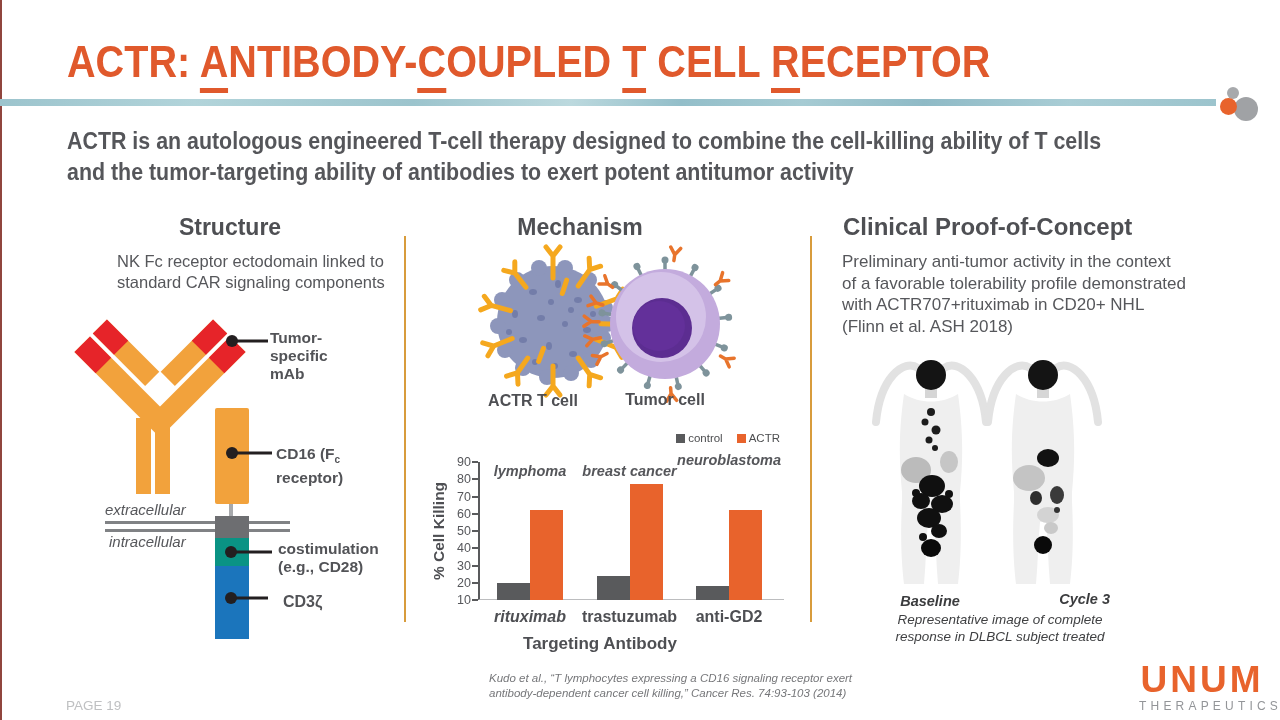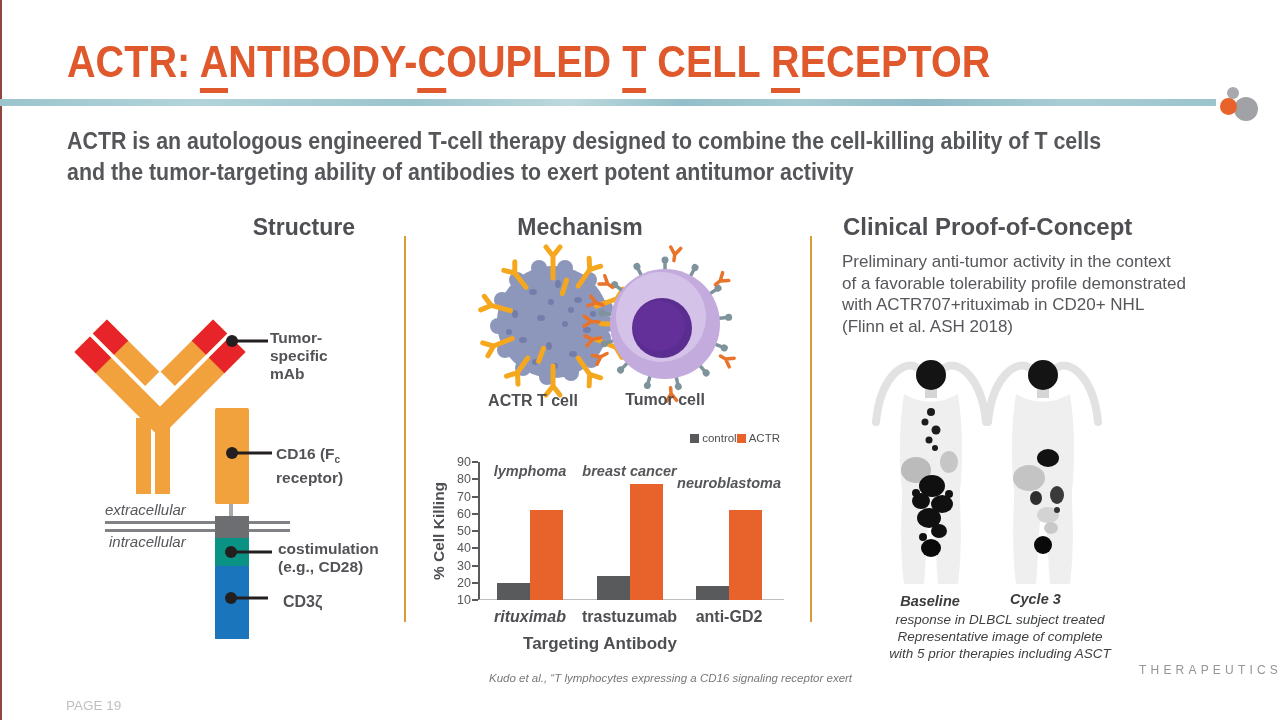--- a/index.html
+++ b/index.html
@@ -29,21 +29,21 @@
   #subtitle { left:67px; top:126px; font-size:23px; font-weight:bold; color:#55565a;
               line-height:31px; transform:scaleX(.93); transform-origin:left top; white-space:pre; }
 
   
   .divider { width:2px; height:386px; top:236px; background:#d89c3c; }
   #divider-left  { left:404px; }
   #divider-right { left:810px; }
 
   
   .col-header { font-size:23px; font-weight:bold; color:#4e4f53; }
-  #structure-header { left:105px; top:214px; width:250px; text-align:right; }
+  #structure-header { left:105px; top:214px; width:250px; text-align:center; }
   #mechanism-header { left:455px; top:214px; width:250px; text-align:center; }
   #clinical-header  { left:843px; top:213px; font-size:24px; }
 
   
   #structure-desc { left:117px; top:251px; width:282px; font-size:16.5px; color:#56575b; line-height:21px; }
   #structure-svg  { left:60px; top:300px; width:360px; height:345px; }
   .callout-label { font-size:15.5px; font-weight:bold; color:#525357; line-height:18px; }
   #label-tumor-mab { left:270px; top:329px; }
   #label-cd16      { left:276px; top:445px; }
   #label-costim    { left:278px; top:540px; }
@@ -64,34 +64,34 @@
   #chart-plot { position:absolute; left:53px; top:34px; width:306px; height:138px;
                 border-left:2.5px solid #595a5c; border-bottom:1.5px solid #bcbdbf; }
   .ytick { position:absolute; left:14px; width:32px; text-align:right;
            font-size:12.5px; color:#56575b; }
   .ymark { position:absolute; left:47px; width:6px; height:2px; background:#595a5c; }
   .bar   { position:absolute; }
   .ann   { position:absolute; transform:translateX(-50%); font-size:14.5px; font-style:italic;
            font-weight:bold; color:#55565a; white-space:nowrap; }
   .cat   { position:absolute; transform:translateX(-50%); font-size:16px; font-weight:bold;
            color:#4e4f53; white-space:nowrap; }
-  #chart-legend { position:absolute; right:30px; top:4px; display:flex; gap:0; }
+  #chart-legend { position:absolute; right:30px; top:4px; display:flex; gap:14px; }
   .leg-item { display:flex; align-items:center; gap:3px; font-size:11.5px; color:#4d4e50; }
   .leg-sq { width:9px; height:9px; display:inline-block; }
   #chart-ylabel { position:absolute; left:14px; top:103px; transform:translate(-50%,-50%) rotate(-90deg);
                   font-size:15.5px; font-weight:bold; color:#4e4f53; white-space:nowrap; }
   #chart-xlabel { position:absolute; left:175px; top:206px; transform:translateX(-50%);
                   font-size:17px; font-weight:bold; color:#4e4f53; white-space:nowrap; }
 
   
   #clinical-desc { left:842px; top:251px; width:345px; font-size:17px; color:#56575b; line-height:21.5px; }
   #pet-svg { left:852px; top:352px; width:292px; height:240px; }
   .scan-label { font-size:14.5px; font-weight:bold; font-style:italic; color:#3b3c3e; }
   #scan-label-baseline { left:880px; top:593px; width:100px; text-align:center; }
-  #scan-label-cycle3   { left:1010px; top:591px; width:100px; text-align:left; }
+  #scan-label-cycle3   { left:1010px; top:591px; width:100px; text-align:right; }
   #pet-caption { left:855px; top:611px; width:290px; text-align:center;
                  font-size:13.5px; font-style:italic; color:#3f4042; line-height:17px; }
 
   
   #citation { left:489px; top:671px; font-size:11.5px; font-style:italic; color:#76777a; line-height:14.5px; }
   #page-label { left:66px; top:698px; font-size:13.5px; color:#bfc0c2; }
   #logo { left:1139px; top:662px; width:126px; text-align:center; }
   #logo-brand { font-size:37px; font-weight:bold; color:#e8632c; letter-spacing:3px; line-height:36px; }
   #logo-tagline { font-size:12px; color:#939598; letter-spacing:4.2px; margin-top:1px; }
 </style>
@@ -109,20 +109,21 @@
   <div id="deco-gray-big" class="abs circ"></div>
   <div id="deco-orange" class="abs circ"></div>
 
   <div id="subtitle" class="abs"><span>ACTR is an autologous engineered T-cell therapy designed to combine the cell-killing ability of T cells</span>
 <span>and the tumor-targeting ability of antibodies to exert potent antitumor activity</span></div>
 
   <div id="divider-left" class="abs divider"></div>
   <div id="divider-right" class="abs divider"></div>
 
   <div id="structure-header" class="abs col-header">Structure</div>
+  <div id="structure-desc" class="abs">NK Fc receptor ectodomain linked to standard CAR signaling components</div>
 
   <svg id="structure-svg" class="abs" viewBox="0 0 360 345">
 
     <g>
       <rect x="45" y="221" width="185" height="3" fill="#808285"></rect>
       <rect x="45" y="229" width="185" height="3" fill="#808285"></rect>
     </g>
 
     <g>
       <g transform="translate(100,122) rotate(-45)">
@@ -392,21 +393,21 @@
       <div class="bar" style="left: 72px; top: 154.75px; width: 33px; height: 17.25px; background: rgb(89, 90, 92);"></div>
       <div class="bar" style="left: 105px; top: 82.3px; width: 33px; height: 89.7px; background: rgb(232, 99, 44);"></div>
       <div class="ann" style="left: 105px; top: 35px;">lymphoma</div>
       <div class="cat" style="left: 105px; top: 180px; font-style: italic;">rituximab</div>
       <div class="bar" style="left: 171.5px; top: 147.85px; width: 33px; height: 24.15px; background: rgb(89, 90, 92);"></div>
       <div class="bar" style="left: 204.5px; top: 56.425px; width: 33px; height: 115.575px; background: rgb(232, 99, 44);"></div>
       <div class="ann" style="left: 204.5px; top: 35px;">breast cancer</div>
       <div class="cat" style="left: 204.5px; top: 180px;">trastuzumab</div>
       <div class="bar" style="left: 271px; top: 158.2px; width: 33px; height: 13.8px; background: rgb(89, 90, 92);"></div>
       <div class="bar" style="left: 304px; top: 82.3px; width: 33px; height: 89.7px; background: rgb(232, 99, 44);"></div>
-      <div class="ann" style="left: 304px; top: 47px;">neuroblastoma</div>
+      <div class="ann" style="left: 304px; top: 24px;">neuroblastoma</div>
       <div class="cat" style="left: 304px; top: 180px;">anti-GD2</div>
     </div>
 
   <div id="clinical-header" class="abs col-header">Clinical Proof-of-Concept</div>
   <div id="clinical-desc" class="abs">Preliminary anti-tumor activity in the context of a favorable tolerability profile demonstrated with ACTR707+rituximab in CD20+ NHL (Flinn et al. ASH 2018)</div>
 
   <svg id="pet-svg" class="abs" viewBox="0 0 292 240">
 
     <g>
       <path d="M24,70 C28,26 52,6 66,16" stroke="#e2e2e2" stroke-width="8" fill="none" stroke-linecap="round"></path>
@@ -449,26 +450,27 @@
       <ellipse cx="196" cy="163" rx="11" ry="8" fill="#d3d3d3"></ellipse>
       <ellipse cx="199" cy="176" rx="7" ry="6" fill="#c9c9c9"></ellipse>
       <circle cx="205" cy="158" r="3" fill="#333333"></circle>
       <ellipse cx="191" cy="193" rx="9" ry="9" fill="#0a0a0a"></ellipse>
     </g>
   </svg>
 
   <div id="scan-label-baseline" class="abs scan-label">Baseline</div>
   <div id="scan-label-cycle3" class="abs scan-label">Cycle 3</div>
   <div id="pet-caption" class="abs">
+    <div>Representative image of complete</div>
     <div>response in DLBCL subject treated</div>
-    <div>Representative image of complete</div>
-    <div>with 5 prior therapies including ASCT</div>
   </div>
 
   <div id="citation" class="abs">
     <div>Kudo et al., “T lymphocytes expressing a CD16 signaling receptor exert</div>
+    <div>antibody-dependent cancer cell killing,” Cancer Res. 74:93-103 (2014)</div>
   </div>
   <div id="page-label" class="abs">PAGE 19</div>
   <div id="logo" class="abs">
+    <div id="logo-brand">UNUM</div>
     <div id="logo-tagline">THERAPEUTICS</div>
   </div>
 
 </div>
 
 </body></html>

